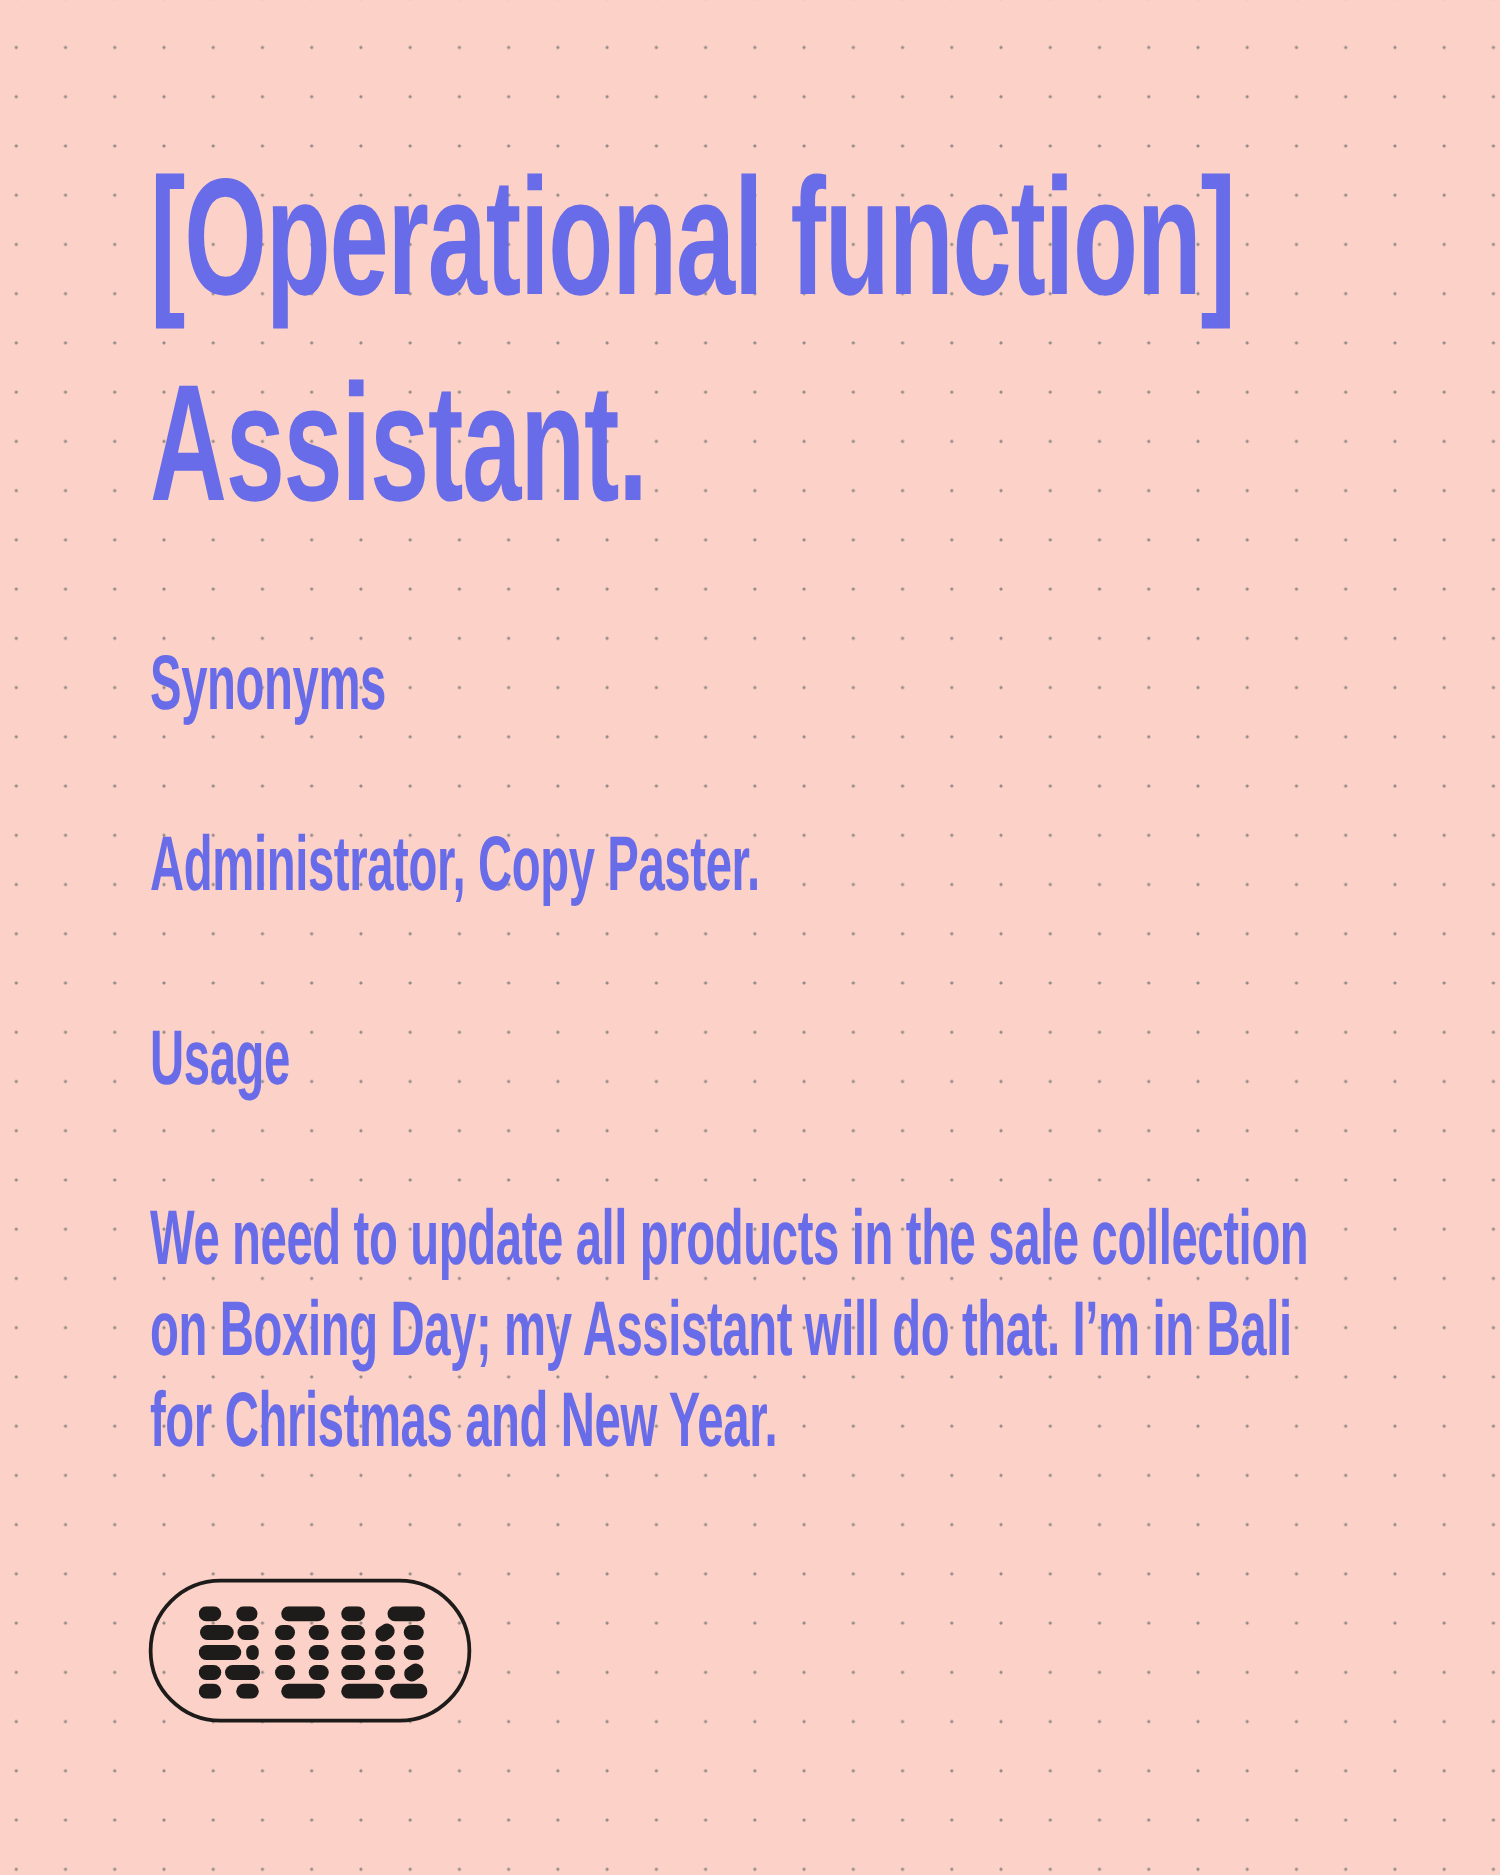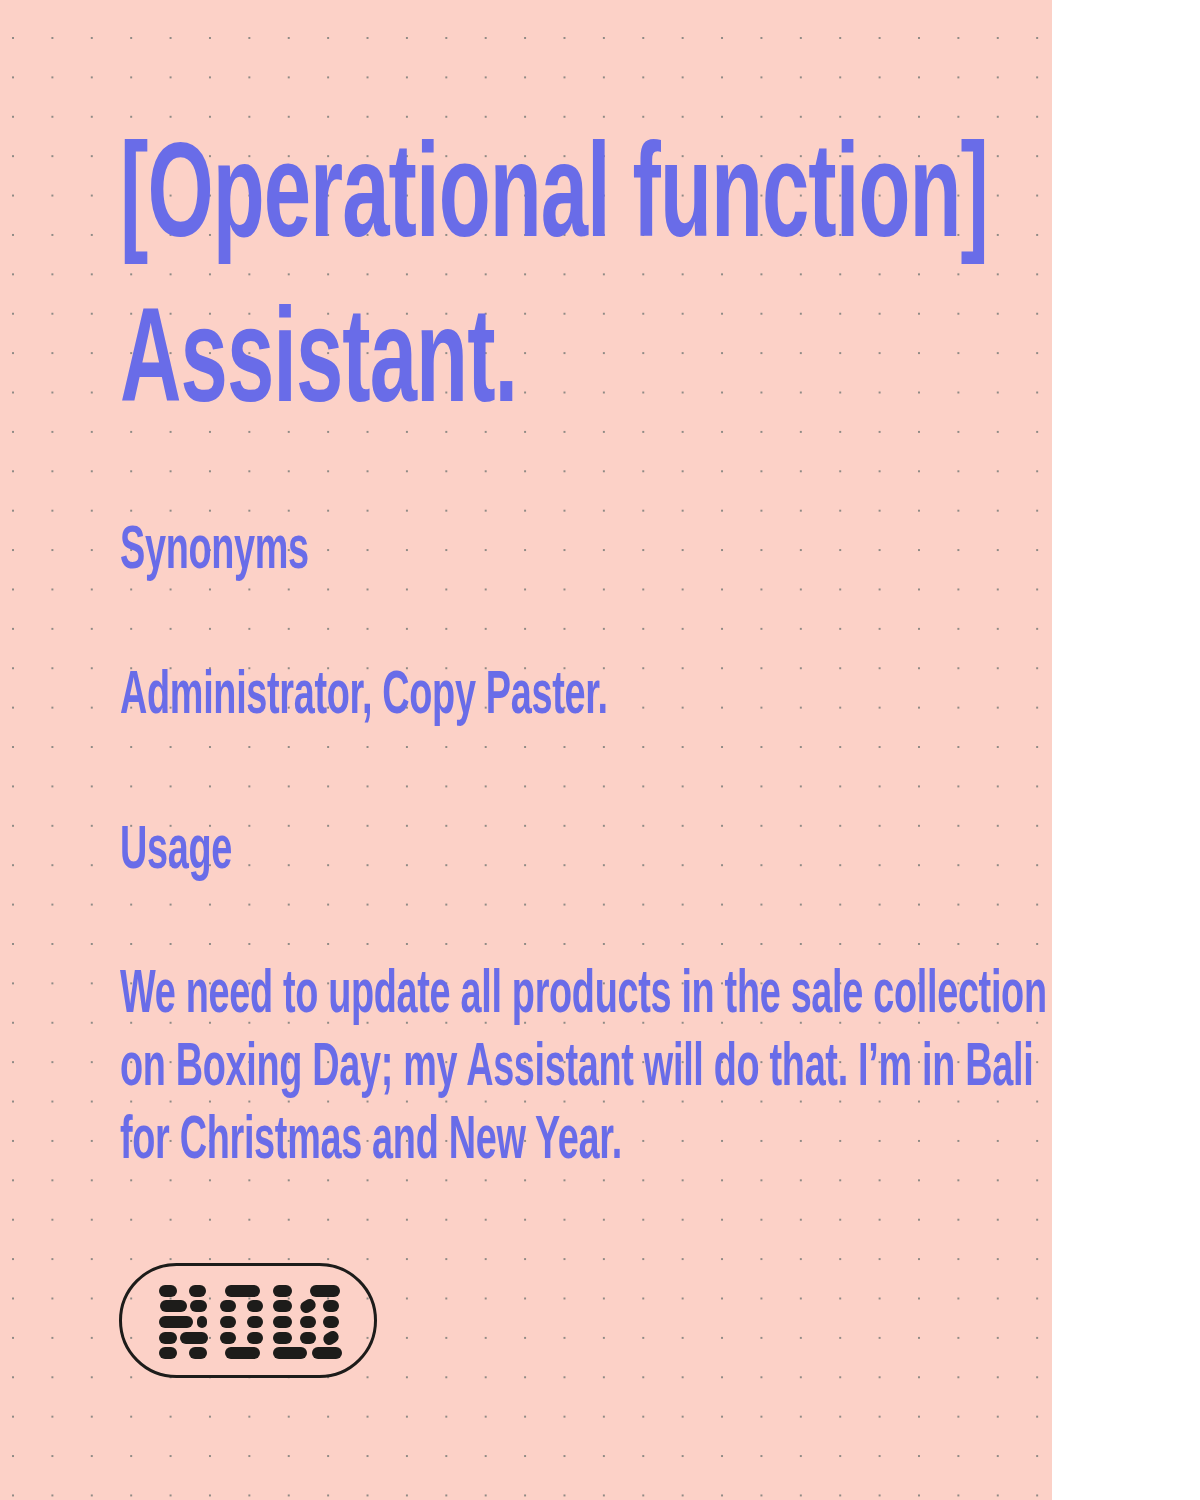--- a/index.html
+++ b/index.html
@@ -9,21 +9,21 @@
     --grid-dot:#8f8a85;
   }
   *{margin:0;padding:0;box-sizing:border-box;}
   html,body{width:1200px;height:1500px;}
   body{
     font-family:"Liberation Sans","DejaVu Sans",sans-serif;
     overflow:hidden;
   }
   .canvas{
     position:relative;
-    width:1052px;height:1500px;
+    width:1200px;height:1500px;
     background-color:var(--background);
     background-image:radial-gradient(circle, var(--grid-dot) 1px, rgba(0,0,0,0) 1.45px);
     background-size:39.4px 39.4px;
     background-position:-6.7px 18.3px;
   }
   .txt{
     position:absolute;
     left:120px;
     color:var(--ink);
     font-weight:700;

